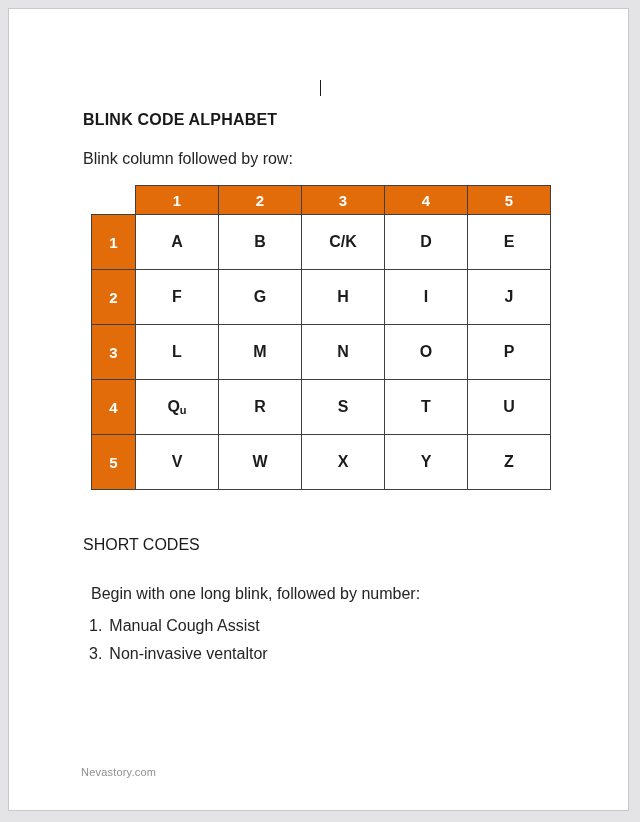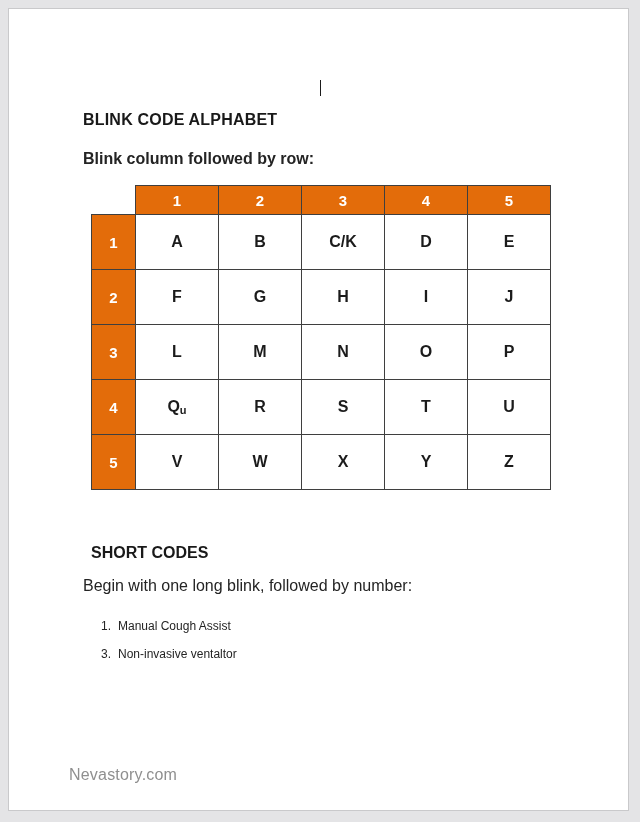--- a/index.html
+++ b/index.html
@@ -30,21 +30,21 @@
     position: absolute; left: 74px; top: 102px;
     margin: 0;
     font-size: 16px; font-weight: 700;
     letter-spacing: 0.2px;
     color: #191919;
     white-space: nowrap;
   }
   .doc-subtitle {
     position: absolute; left: 74px; top: 141px;
     margin: 0;
-    font-size: 16px; font-weight: 700;
+    font-size: 16px; font-weight: 400;
     color: #242424;
     white-space: nowrap;
     text-align: right;
   }
 
   table.blink {
     position: absolute; left: 82px; top: 176px;
     border-collapse: collapse;
     table-layout: fixed;
   }
@@ -78,45 +78,45 @@
     font-size: 16px; font-weight: 700;
   }
   table.blink td .subsc {
     font-size: 11px;
     display: inline-block;
     transform: translateY(2px);
   }
 
   .short-heading {
     position: absolute; left: 74px; top: 527px;
-    margin: 8px;
-    font-size: 16px; font-weight: 700;
+    margin: 0;
+    font-size: 16px; font-weight: 400;
     color: #191919;
     white-space: nowrap;
   }
   .short-intro {
     position: absolute; left: 74px; top: 568px;
-    margin: 0;
+    margin: 8px;
     font-size: 16px; font-weight: 400;
     color: #242424;
     white-space: nowrap;
   }
   .short-list {
-    position: absolute; left: 92px; top: 603px;
-    font-size: 12px; color: #242424;
+    position: absolute; left: 80px; top: 603px;
+    font-size: 16px; color: #242424;
   }
   .short-list .li {
     line-height: 28px;
     white-space: nowrap;
   }
   .short-list .num { margin-right: 7px; }
 
   .footer-text {
-    position: absolute; left: 60px; top: 757px;
-    font-size: 16px;
+    position: absolute; left: 72px; top: 757px;
+    font-size: 11px;
     color: #8f8f8f;
     letter-spacing: 0.2px;
   }
 </style>
 </head>
 <body>
 
 <div class="canvas">
   <div class="paper">
 

